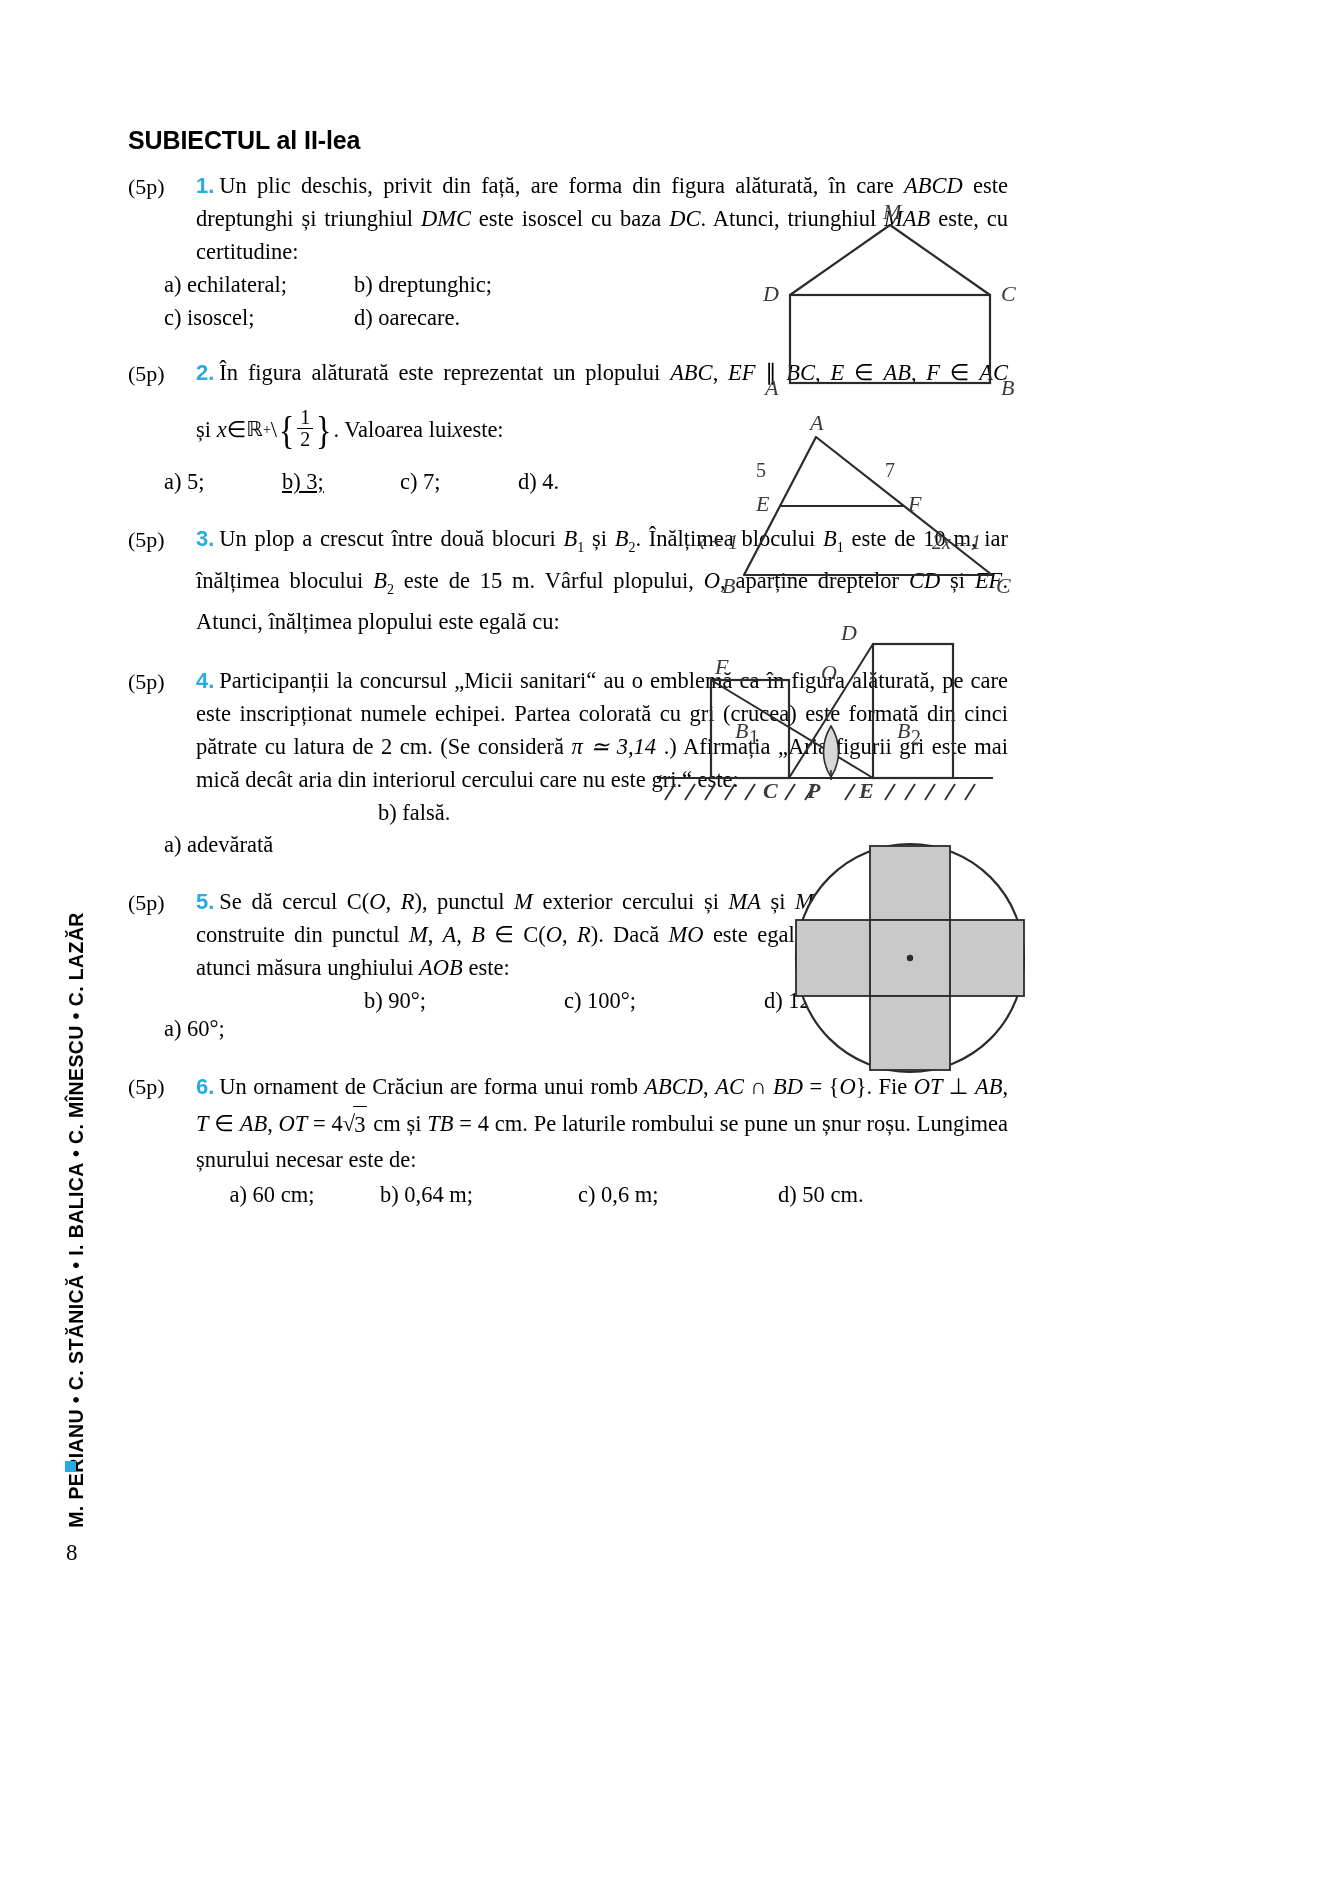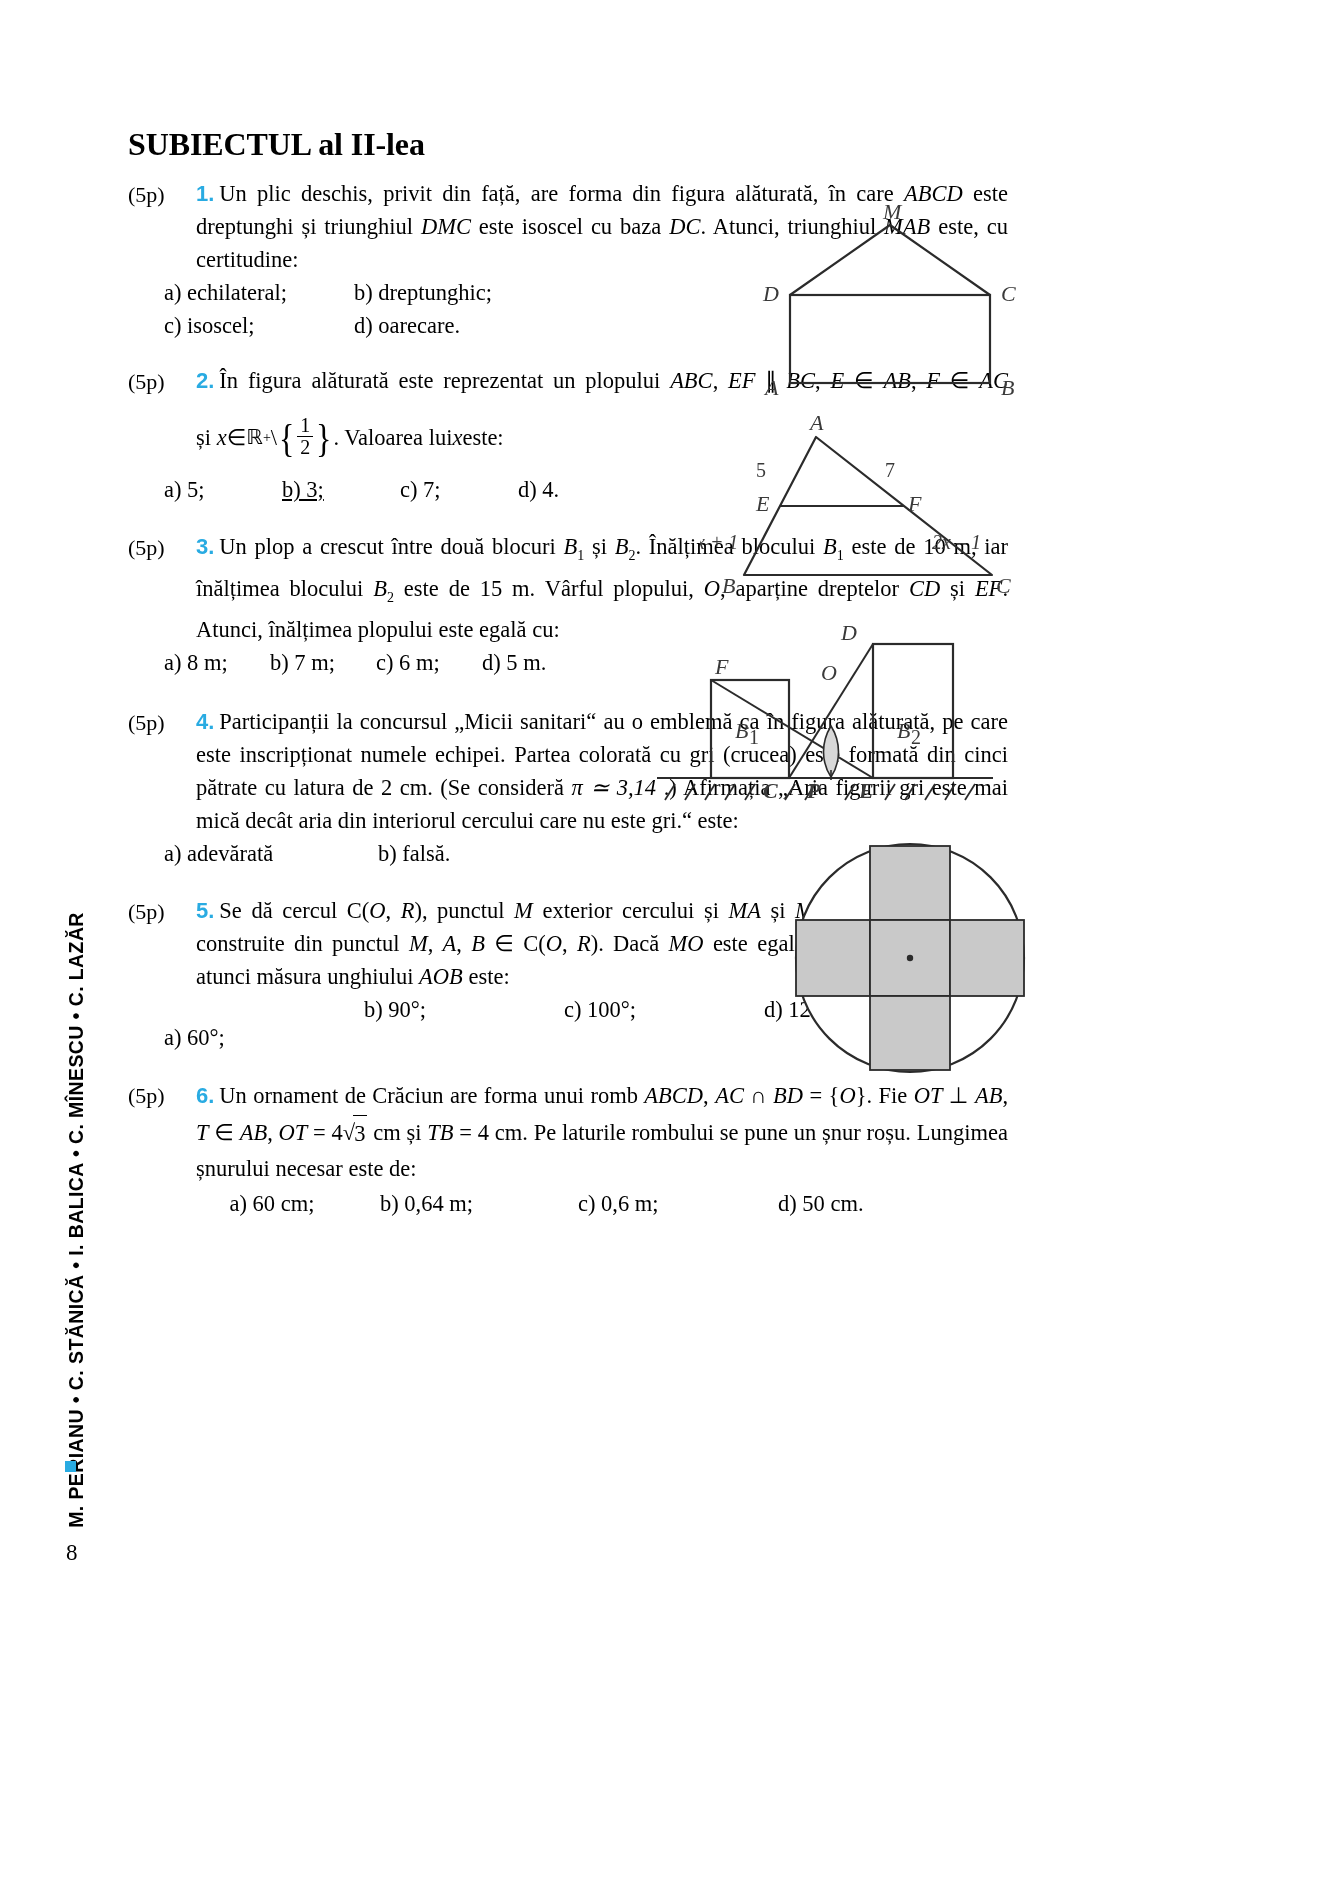--- a/index.html
+++ b/index.html
@@ -56,23 +56,23 @@
 
   
   .content {
     position: absolute;
     left: 128px;
     top: 126px;
     width: 880px;
   }
 
   .heading-main {
-    font-family: Liberation Serif, serif;
+    font-family: Liberation Sans, sans-serif;
     font-weight: bold;
-    font-size: 32px;
+    font-size: 25px;
     letter-spacing: -0.1px;
     margin: 0 0 14px 0;
   }
   .heading-row {
     display: flex;
     justify-content: space-between;
     align-items: baseline;
     font-family: "Liberation Sans", sans-serif;
     font-weight: bold;
     font-size: 22.5px;
@@ -235,37 +235,31 @@
     </div>
   </div>
 
   <div class="problem" style="margin-bottom:26px;">
     <div class="prob-row">
       <div class="pts">(5p)</div>
       <div class="qbody w-narrow2 justify">
         <span class="qnum">3.</span><span>Un plop a crescut între două blocuri </span><i>B</i><span class="sub">1</span><span> și </span><i>B</i><span class="sub">2</span><span>. Înălțimea blocului </span><i>B</i><span class="sub">1</span><span> este de 10 m, iar înălțimea blocului </span><i>B</i><span class="sub">2</span><span> este de 15 m. Vârful plopului, </span><i>O</i><span>, aparține dreptelor </span><i>CD</i><span> și </span><i>EF</i><span>. Atunci, înălțimea plopului este egală cu:</span>
       </div>
     </div>
-    <div class="opts">
-      <span style="width:106px;">a) 8 m;</span>
-      <span style="width:106px;">b) 7 m;</span>
-      <span style="width:106px;">c) 6 m;</span>
-      <span>d) 5 m.</span>
-    </div>
   </div>
 
   <div class="problem" style="margin-bottom:24px;">
     <div class="prob-row">
       <div class="pts">(5p)</div>
       <div class="qbody w-narrow4 justify">
         <span class="qnum">4.</span><span>Participanții la concursul „Micii sanitari“ au o emblemă ca în figura alăturată, pe care este inscripționat numele echipei. Partea colorată cu gri (crucea) este formată din cinci pătrate cu latura de 2 cm. (Se consideră </span><i>π ≃ 3,14</i><span> .) Afirmația „Aria figurii gri este mai mică decât aria din interiorul cercului care nu este gri.“ este:</span>
       </div>
     </div>
     <div class="opts">
-      <span style="width:214px;">a) adevărată</span>
+      <span style="width:214px;margin-top:32px;">a) adevărată</span>
       <span>b) falsă.</span>
     </div>
   </div>
 
   <div class="problem" style="margin-bottom:24px;">
     <div class="prob-row">
       <div class="pts">(5p)</div>
       <div class="qbody w-full justify">
         <span class="qnum">5.</span><span>Se dă cercul C(</span><i>O</i><span>, </span><i>R</i><span>), punctul </span><i>M</i><span> exterior cercului și </span><i>MA</i><span> și </span><i>MB</i><span>, tangentele la cerc construite din punctul </span><i>M</i><span>, </span><i>A</i><span>, </span><i>B</i><span> ∈ C(</span><i>O</i><span>, </span><i>R</i><span>). Dacă </span><i>MO</i><span> este egal cu diametrul cercului, atunci măsura unghiului </span><i>AOB</i><span> este:</span>
       </div>

